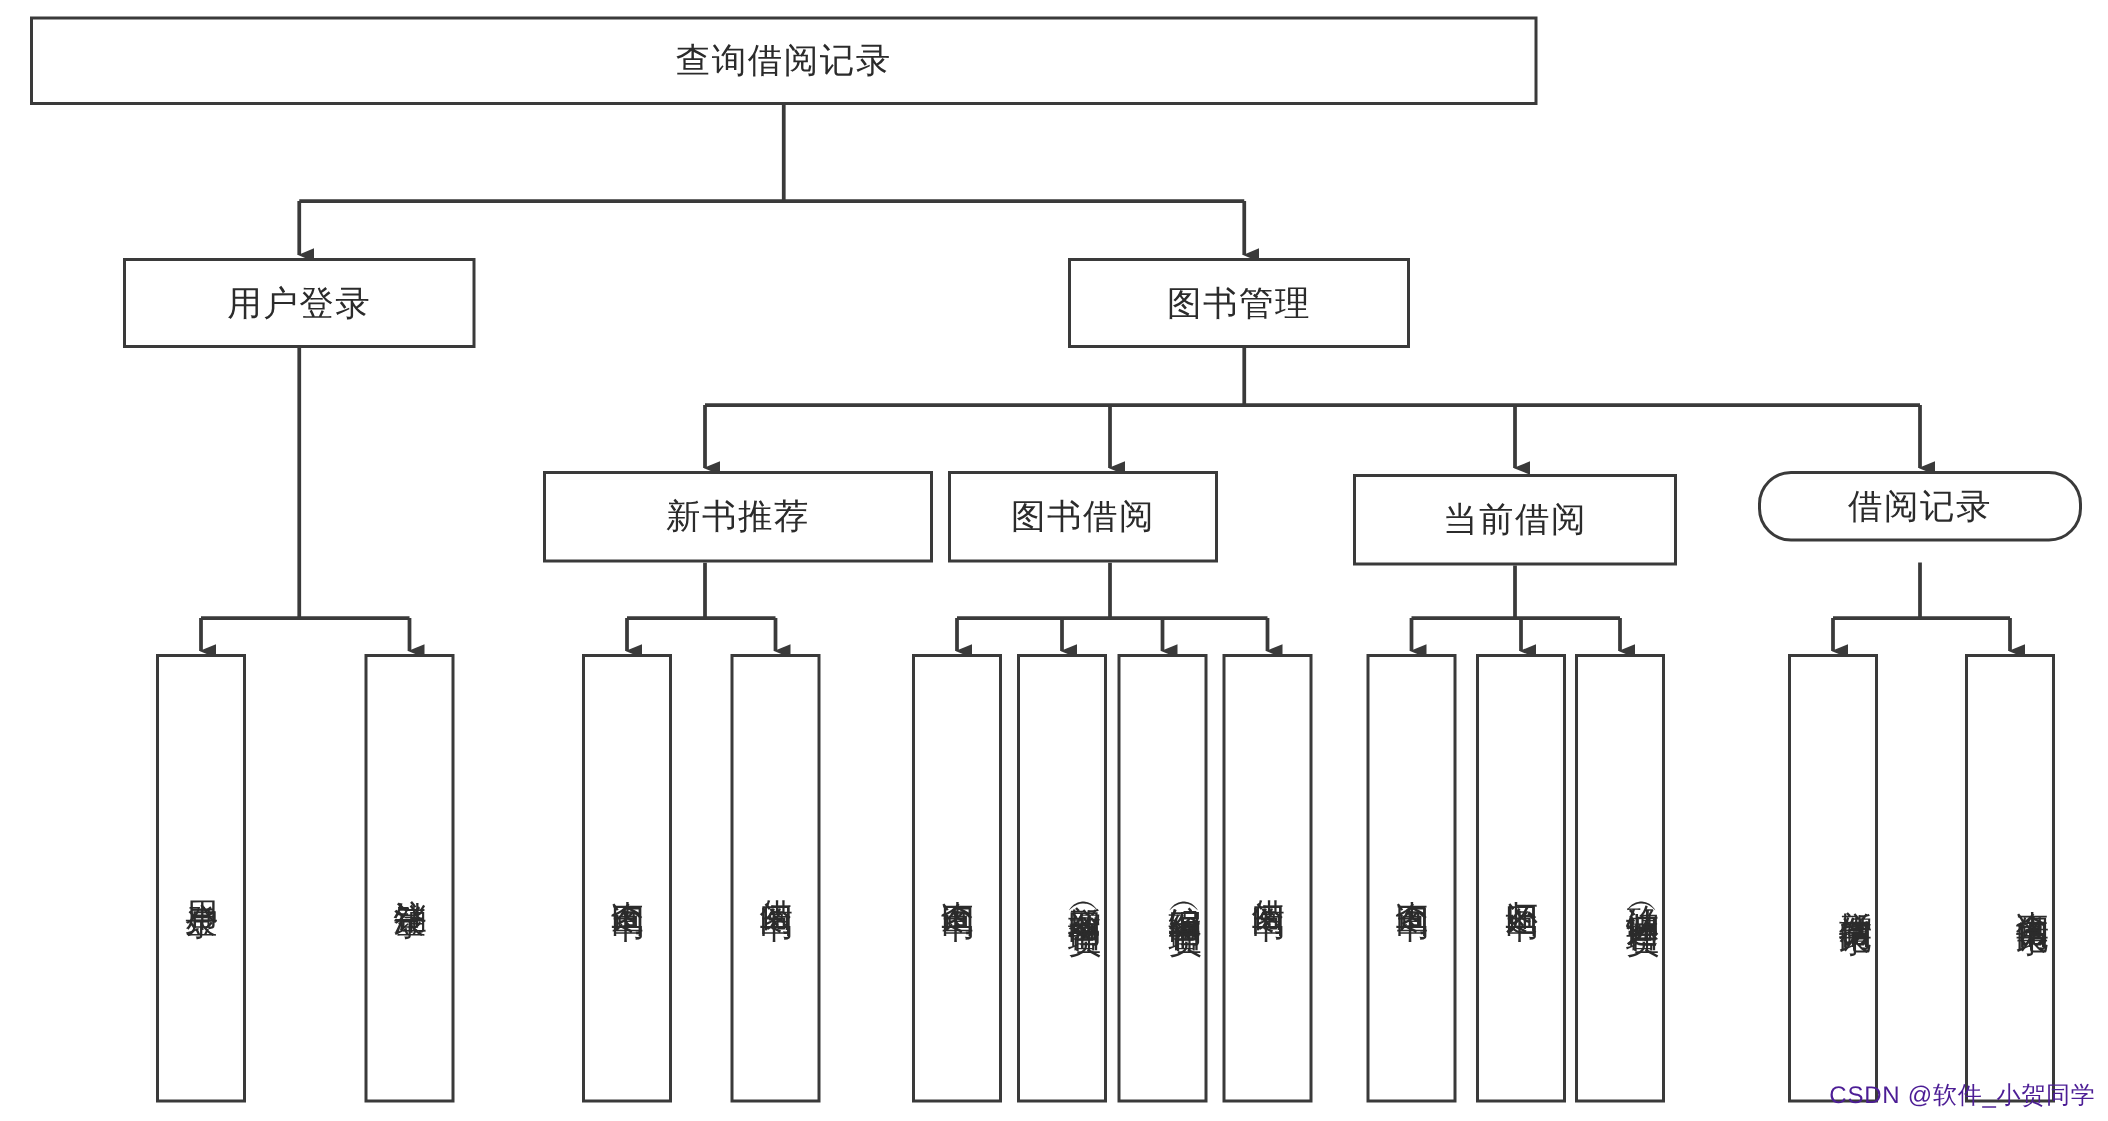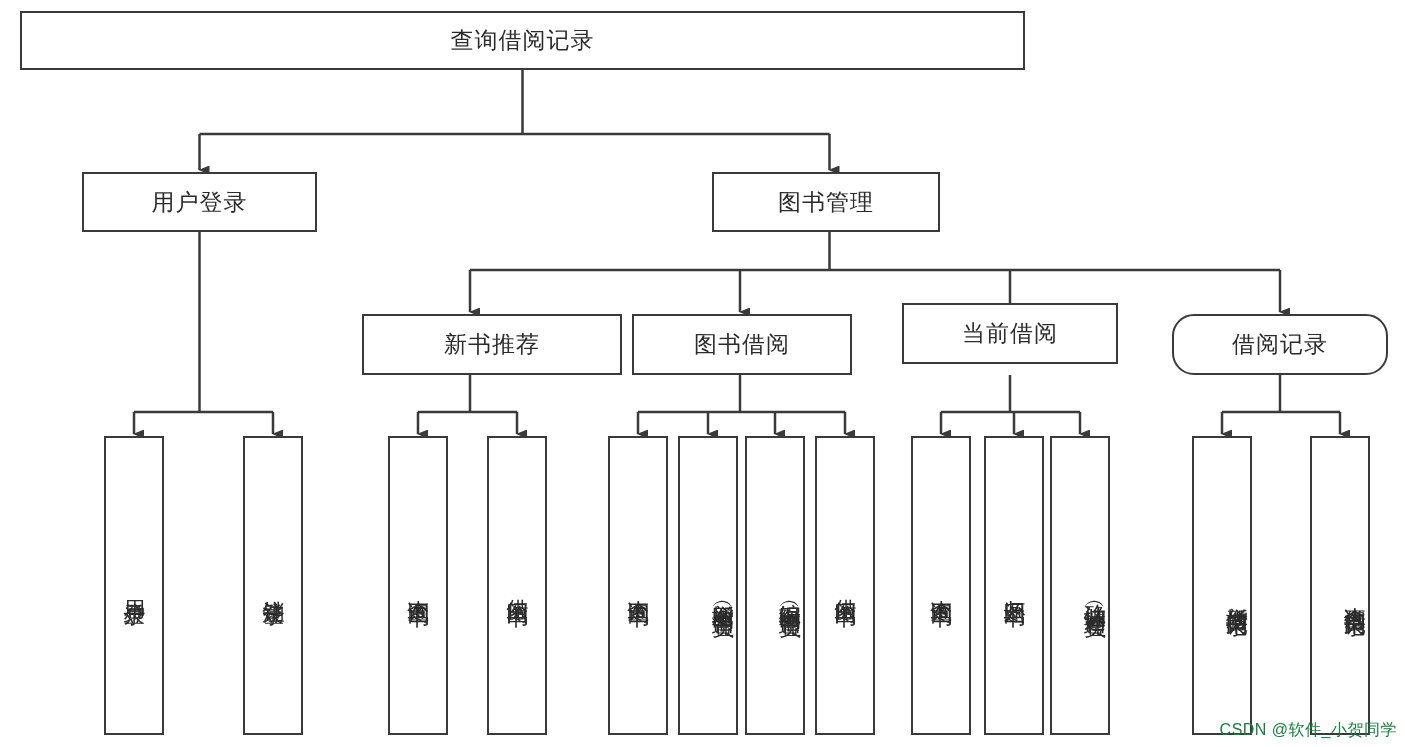--- a/index.html
+++ b/index.html
@@ -16,21 +16,21 @@
               white-space:nowrap;}
   .leaf-box{position:absolute;box-sizing:border-box;background:#ffffff;
             border:2px solid #3a3a3a;}
   .leaf-label{position:absolute;left:0;top:0;width:100%;height:100%;
               display:flex;align-items:flex-start;justify-content:center;
               padding-top:18px;box-sizing:border-box;
               writing-mode:vertical-rl;text-orientation:upright;
               color:#2b2b2b;font-size:22px;line-height:1.22;
               letter-spacing:2px;}
   .leaf-label.mid{align-items:center;padding-top:0;}
-  .watermark{position:absolute;right:8px;bottom:6px;color:#15803d;
+  .watermark{position:absolute;right:8px;bottom:6px;color:#4c1d95;
              font-size:16px;letter-spacing:0.5px;pointer-events:none;}
 </style>
 </head>
 <body>
 
 <div id="stage">
 
   <svg id="connectors" viewBox="0 0 1405 747" preserveAspectRatio="none">
     <defs>
       <marker id="arrowhead" markerWidth="9" markerHeight="11" refX="4.5" refY="10" orient="auto" markerUnits="userSpaceOnUse">
@@ -80,27 +80,27 @@
       </div>
       <div class="node-box" style="left: 82px; top: 172px; width: 235px; height: 60px;">
         <div class="node-label">用户登录</div>
       </div>
       <div class="node-box" style="left: 712px; top: 172px; width: 228px; height: 60px;">
         <div class="node-label">图书管理</div>
       </div>
       <div class="node-box" style="left: 362px; top: 314px; width: 260px; height: 61px;">
         <div class="node-label">新书推荐</div>
       </div>
-      <div class="node-box" style="left: 632px; top: 314px; width: 220px; height: 61px;">
+      <div class="node-box" style="left: 632px; top: 314px; width: 180px; height: 61px;">
         <div class="node-label">图书借阅</div>
       </div>
-      <div class="node-box" style="left: 902px; top: 303px; width: 216px; height: 61px;">
+      <div class="node-box" style="left: 902px; top: 316px; width: 216px; height: 61px;">
         <div class="node-label">当前借阅</div>
       </div>
-      <div class="node-box" style="left: 1172px; top: 314px; width: 216px; height: 61px; border-radius: 22px;">
+      <div class="node-box" style="left: 1172px; top: 314px; width: 216px; height: 47px; border-radius: 22px;">
         <div class="node-label">借阅记录</div>
       </div>
       <div class="leaf-box" style="left: 104px; top: 436px; width: 60px; height: 299px;">
         <div class="leaf-label mid">用户登录</div>
       </div>
       <div class="leaf-box" style="left: 243px; top: 436px; width: 60px; height: 299px;">
         <div class="leaf-label mid">注销登录</div>
       </div>
       <div class="leaf-box" style="left: 388px; top: 436px; width: 60px; height: 299px;">
         <div class="leaf-label mid">查询图书</div>

